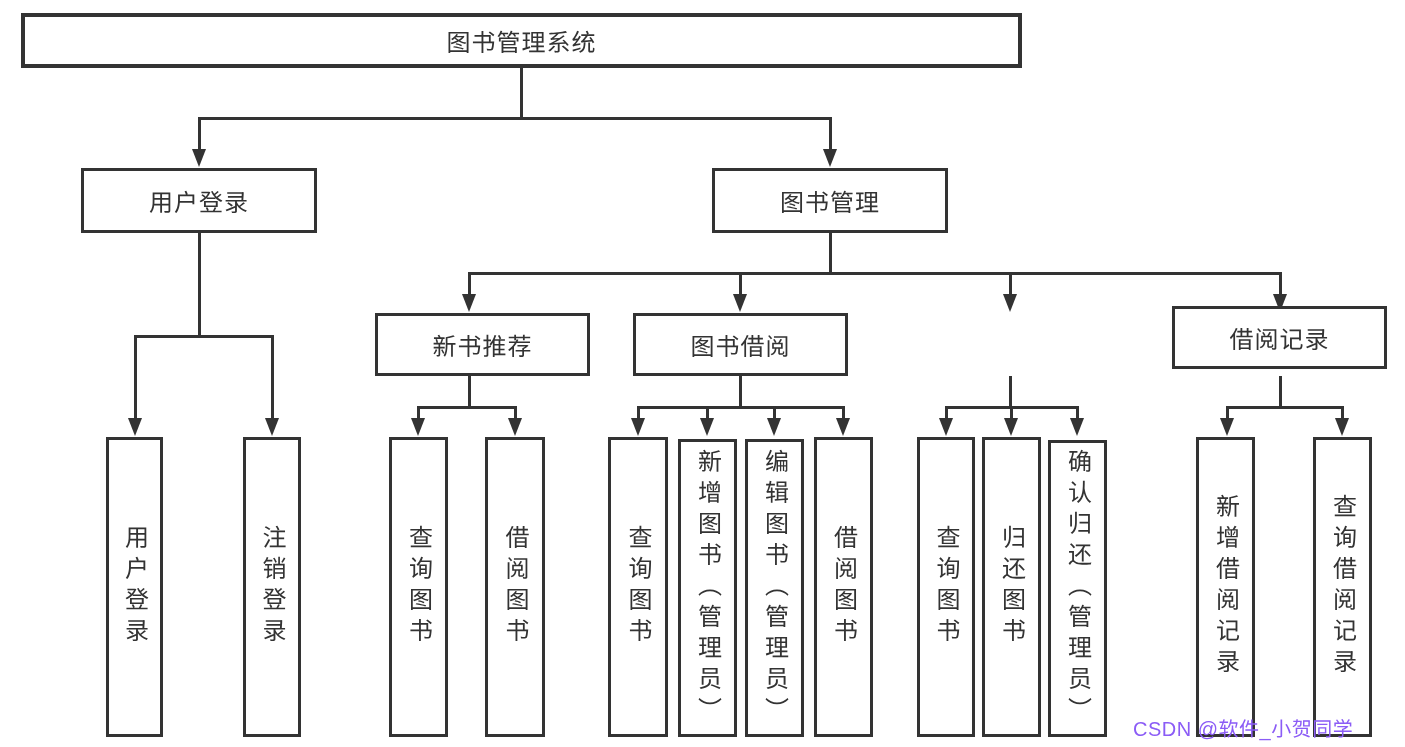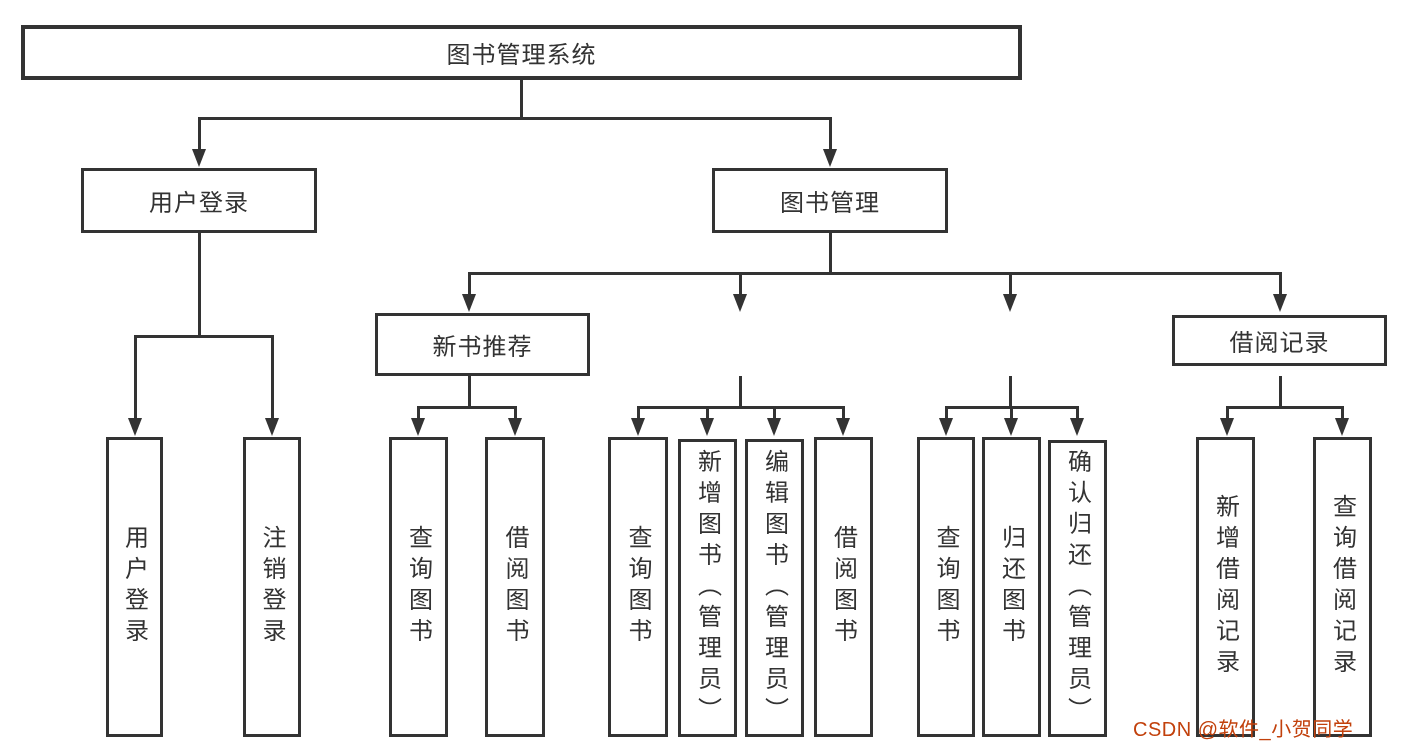--- a/index.html
+++ b/index.html
@@ -37,21 +37,21 @@
     text-orientation: mixed;
     letter-spacing: 7px;
     line-height: 1;
   }
   .watermark {
     position: absolute;
     left: 1133px;
     top: 713px;
     font-size: 20px;
     letter-spacing: 0.5px;
-    color: #c2410c;
+    color: #8b5cf6;
     white-space: nowrap;
   }
 </style>
 </head>
 <body>
 
 <div class="stage">
 
   <svg class="connectors" viewBox="0 0 1405 747" xmlns="http://www.w3.org/2000/svg" aria-hidden="true">
     <path shape-rendering="crispEdges" stroke="#333333" stroke-width="3" fill="none" d="
@@ -104,35 +104,38 @@
       <polygon points="767,418 781,418 774,436"></polygon>
       <polygon points="836,418 850,418 843,436"></polygon>
       <polygon points="939,418 953,418 946,436"></polygon>
       <polygon points="1004,418 1018,418 1011,436"></polygon>
       <polygon points="1070,418 1084,418 1077,436"></polygon>
       <polygon points="1220,418 1234,418 1227,436"></polygon>
       <polygon points="1335,418 1349,418 1342,436"></polygon>
     </g>
   </svg>
 
-  <div class="box root-box" style="left:21px; top:13px; width:1001px; height:55px;margin-top:12px;">
+  <div class="box root-box" style="left:21px; top:13px; width:1001px; height:55px;">
     <span>图书管理系统</span>
   </div>
 
   <div class="box" style="left:81px; top:168px; width:236px; height:65px;">
     <span>用户登录</span>
   </div>
   <div class="box" style="left:712px; top:168px; width:236px; height:65px;">
     <span>图书管理</span>
   </div>
 
   <div class="box" style="left:362px; top:313px; width:215px; height:63px;margin-left:13px;">
     <span>新书推荐</span>
   </div>
-  <div class="box" style="left:1172px; top:315px; width:215px; height:51px;">
+  <div class="box" style="left:633px; top:313px; width:215px; height:63px;">
+    <span>图书借阅</span>
+  </div>
+  <div class="box" style="left:1172px; top:306px; width:215px; height:63px;">
     <span>借阅记录</span>
   </div>
 
   <div class="box vbox" style="left:106px; top:437px; width:57px; height:300px;">
     <span class="vtext">用户登录</span>
   </div>
   <div class="box vbox" style="left:243px; top:437px; width:58px; height:300px;">
     <span class="vtext">注销登录</span>
   </div>
 

